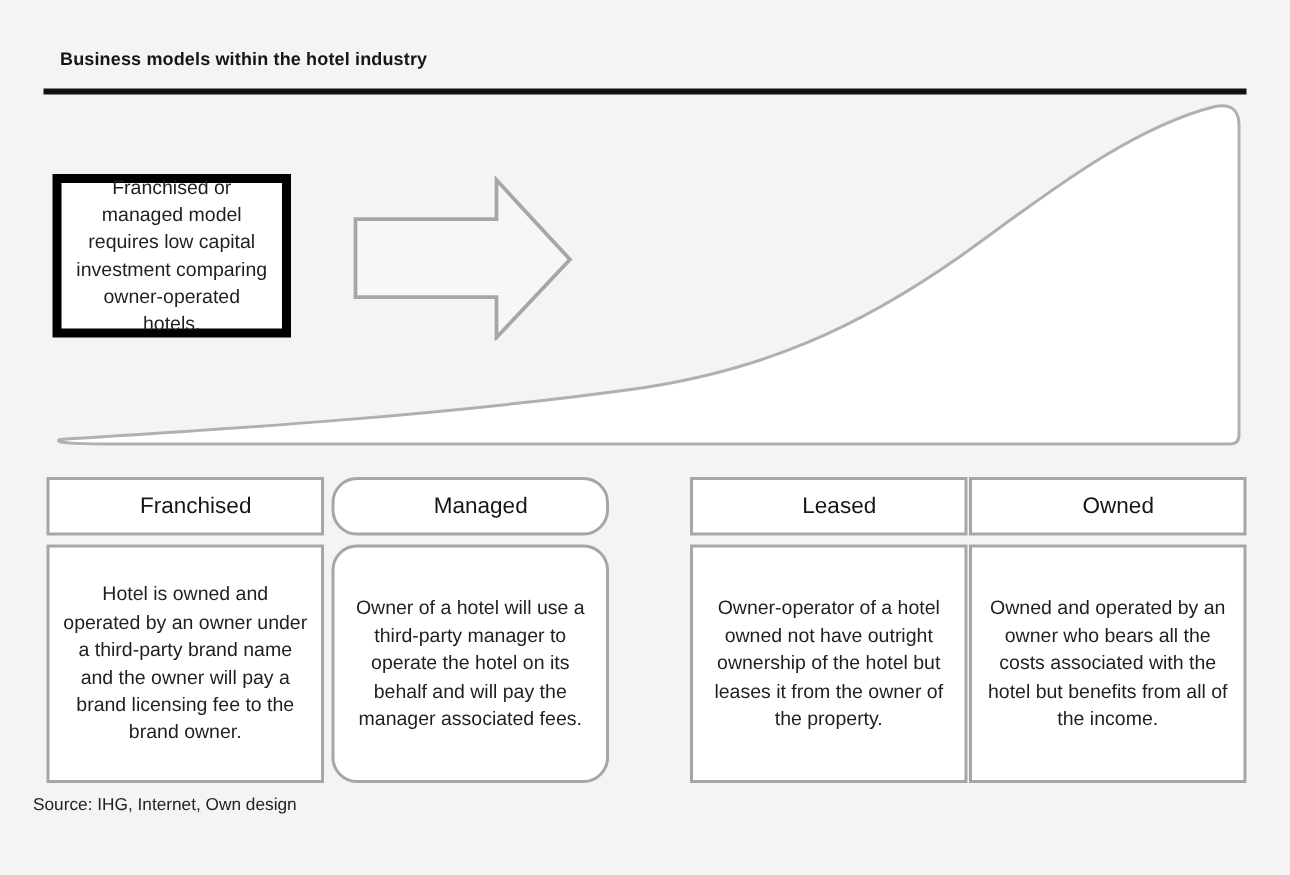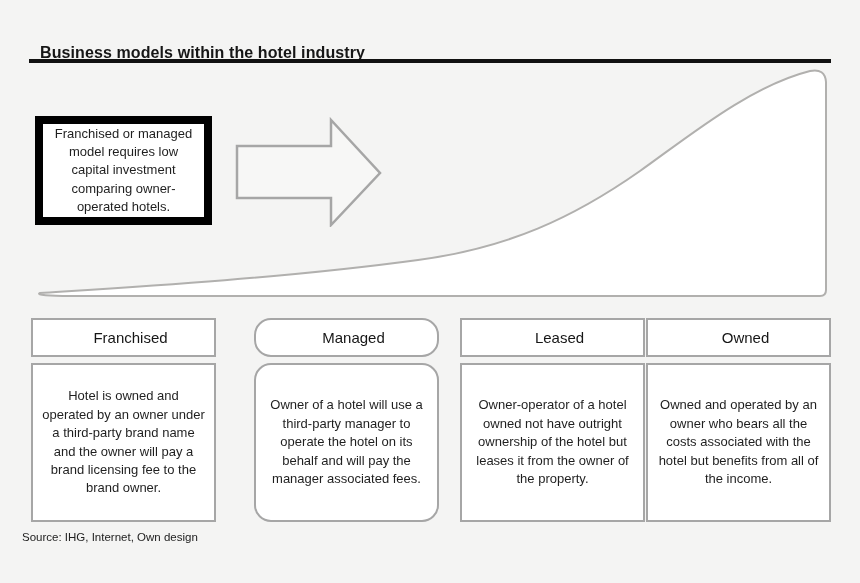--- a/index.html
+++ b/index.html
@@ -12,22 +12,22 @@
     position: relative;
     background: #f4f4f3;
     font-family: "Liberation Sans", sans-serif;
     color: #1f1f1f;
     overflow: hidden;
   }
   .abs { position: absolute; }
 
   .title {
     left: 40px;
-    top: 44px;
-    font-size: 16px;
+    top: 32px;
+    font-size: 12px;
     font-weight: bold;
     color: #161616;
     letter-spacing: 0.1px;
     text-align: center;
   }
   .title-rule {
     left: 29px;
     top: 59px;
     width: 802px;
     height: 4px;
@@ -38,24 +38,24 @@
     left: 28px;
     top: 60px;
     width: 805px;
     height: 245px;
     pointer-events: none;
   }
 
   .callout {
     left: 35px;
     top: 116px;
-    width: 177px;
+    width: 159px;
     height: 109px;
     background: #ffffff;
-    border: 8px solid #000000;
+    border: 6px solid #000000;
     box-sizing: border-box;
     display: flex;
     align-items: center;
     justify-content: center;
     text-align: center;
     font-size: 13px;
     line-height: 1.4;
     padding: 4px 8px;
   }
 
@@ -89,21 +89,21 @@
     box-sizing: border-box;
     display: flex;
     align-items: center;
     justify-content: center;
     text-align: center;
     font-size: 13px;
     line-height: 1.42;
     padding: 6px 9px;
   }
   .c0 { left: 31px; }
-  .c1 { left: 254px; border-radius: 17px; }
+  .c1 { left: 221px; border-radius: 17px; }
   .c2 { left: 460px; }
   .c3 { left: 646px; }
 
   .source {
     left: 22px;
     top: 531px;
     font-size: 11.5px;
     color: #222222;
   }
 </style>

